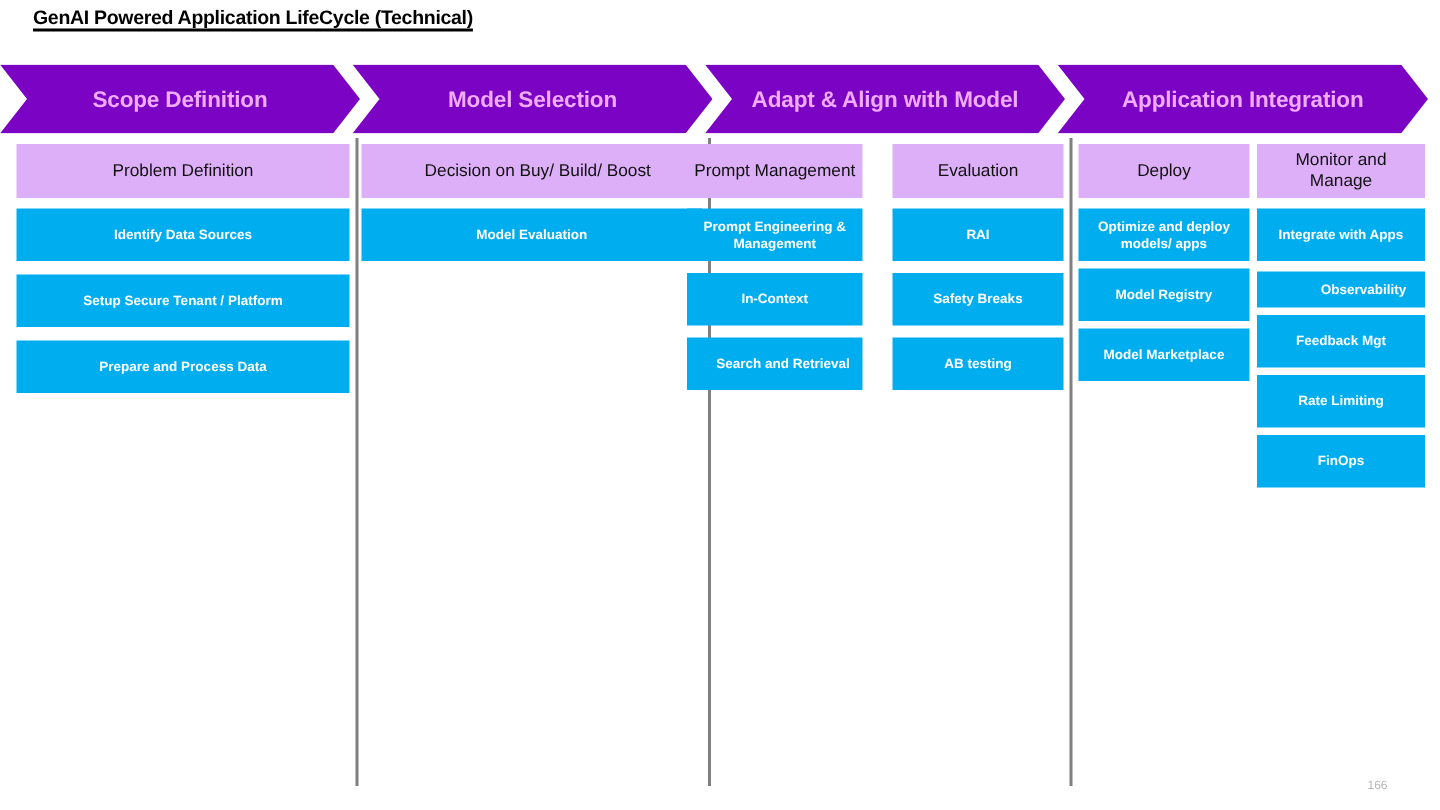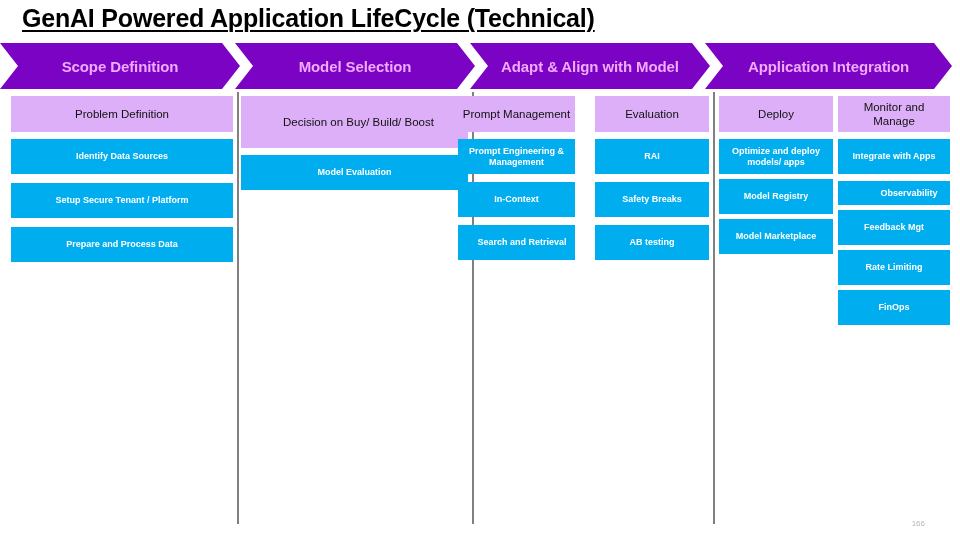--- a/index.html
+++ b/index.html
@@ -14,21 +14,21 @@
     overflow: hidden;
     font-family: "Liberation Sans", sans-serif;
     color: #111111;
   }
 
   
   #slide-title {
     position: absolute;
     left: 22px;
     top: 4px;
-    font-size: 25px;
+    font-size: 13px;
     font-weight: bold;
     letter-spacing: -0.2px;
     color: #000000;
     text-decoration: underline;
     text-underline-offset: 3px;
     text-decoration-thickness: 2px;
     white-space: nowrap;
   }
 
   
@@ -134,21 +134,21 @@
 <div class="divider" style="left:713px;"></div>
 
 <div class="subcol" style="left:11px; top:96px; width:222px;">
   <div class="subhead" style="height:36px;">Problem Definition</div>
   <div class="card" style="height:35px; margin-top:7px;">Identify Data Sources</div>
   <div class="card" style="height:35px; margin-top:9px;">Setup Secure Tenant / Platform</div>
   <div class="card" style="height:35px; margin-top:9px;">Prepare and Process Data</div>
 </div>
 
 <div class="subcol" style="left:241px; top:96px; width:227px;">
-  <div class="subhead" style="height:52px;padding-left:12px;">Decision on Buy/ Build/ Boost</div>
+  <div class="subhead" style="height:36px;padding-left:12px;">Decision on Buy/ Build/ Boost</div>
   <div class="card" style="height:35px; margin-top:7px;">Model Evaluation</div>
 </div>
 
 <div class="subcol" style="left:458px; top:96px; width:117px;">
   <div class="subhead" style="height:36px;">Prompt Management</div>
   <div class="card" style="height:35px; margin-top:7px;">Prompt Engineering &amp; Management</div>
   <div class="card" style="height:35px; margin-top:8px;">In-Context</div>
   <div class="card" style="height:35px; margin-top:8px;padding-left:16px;">Search and Retrieval</div>
 </div>
 

